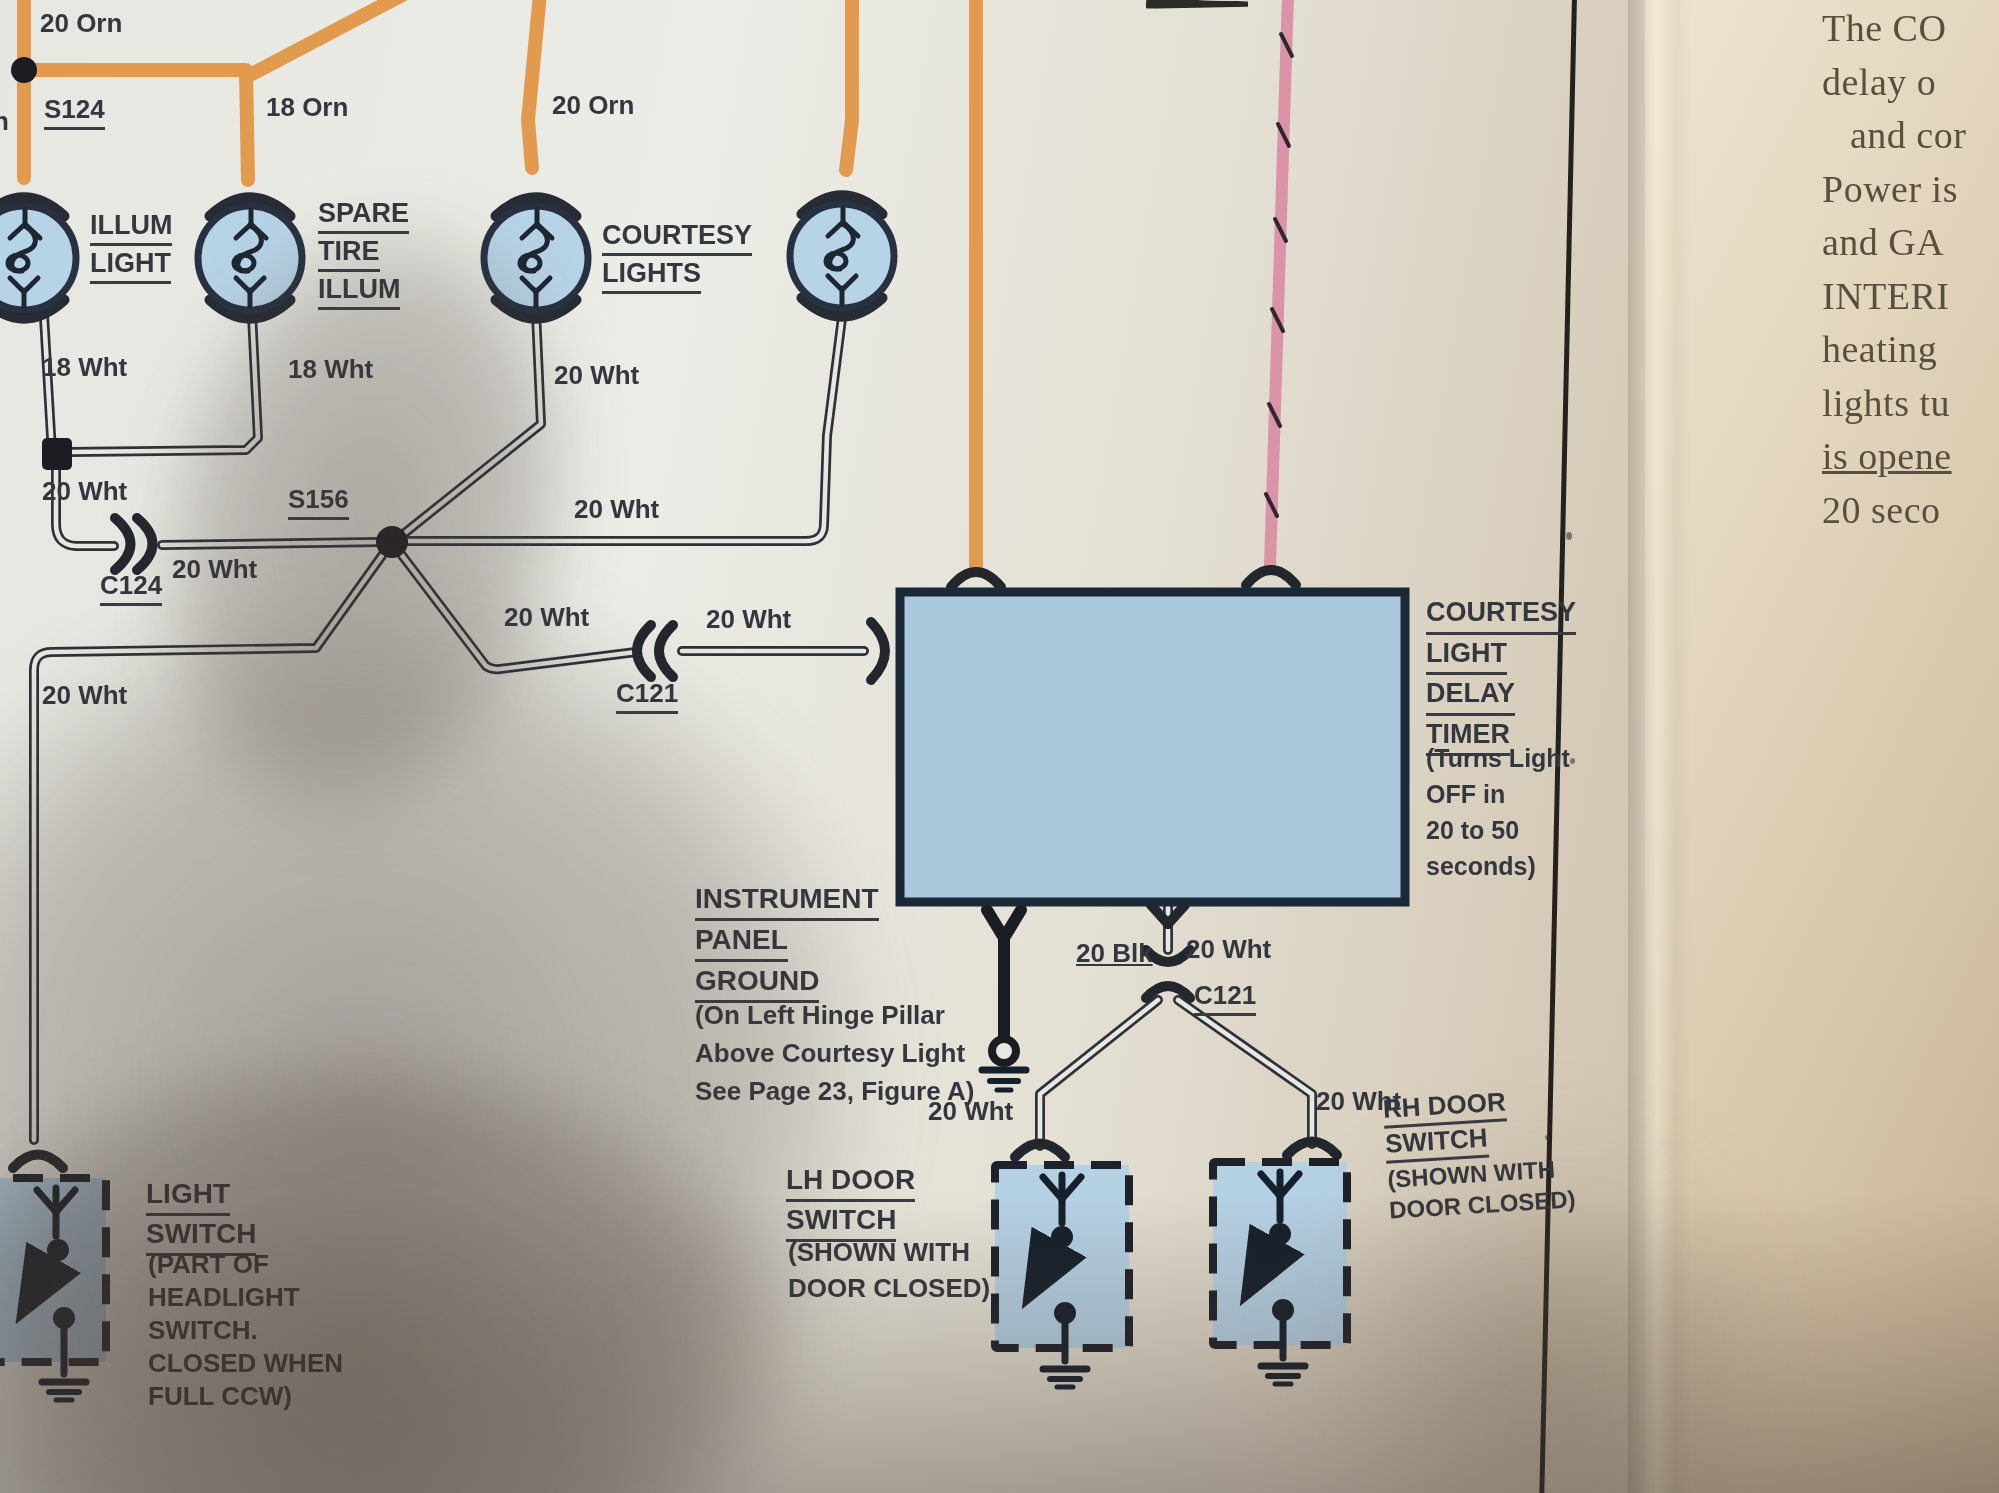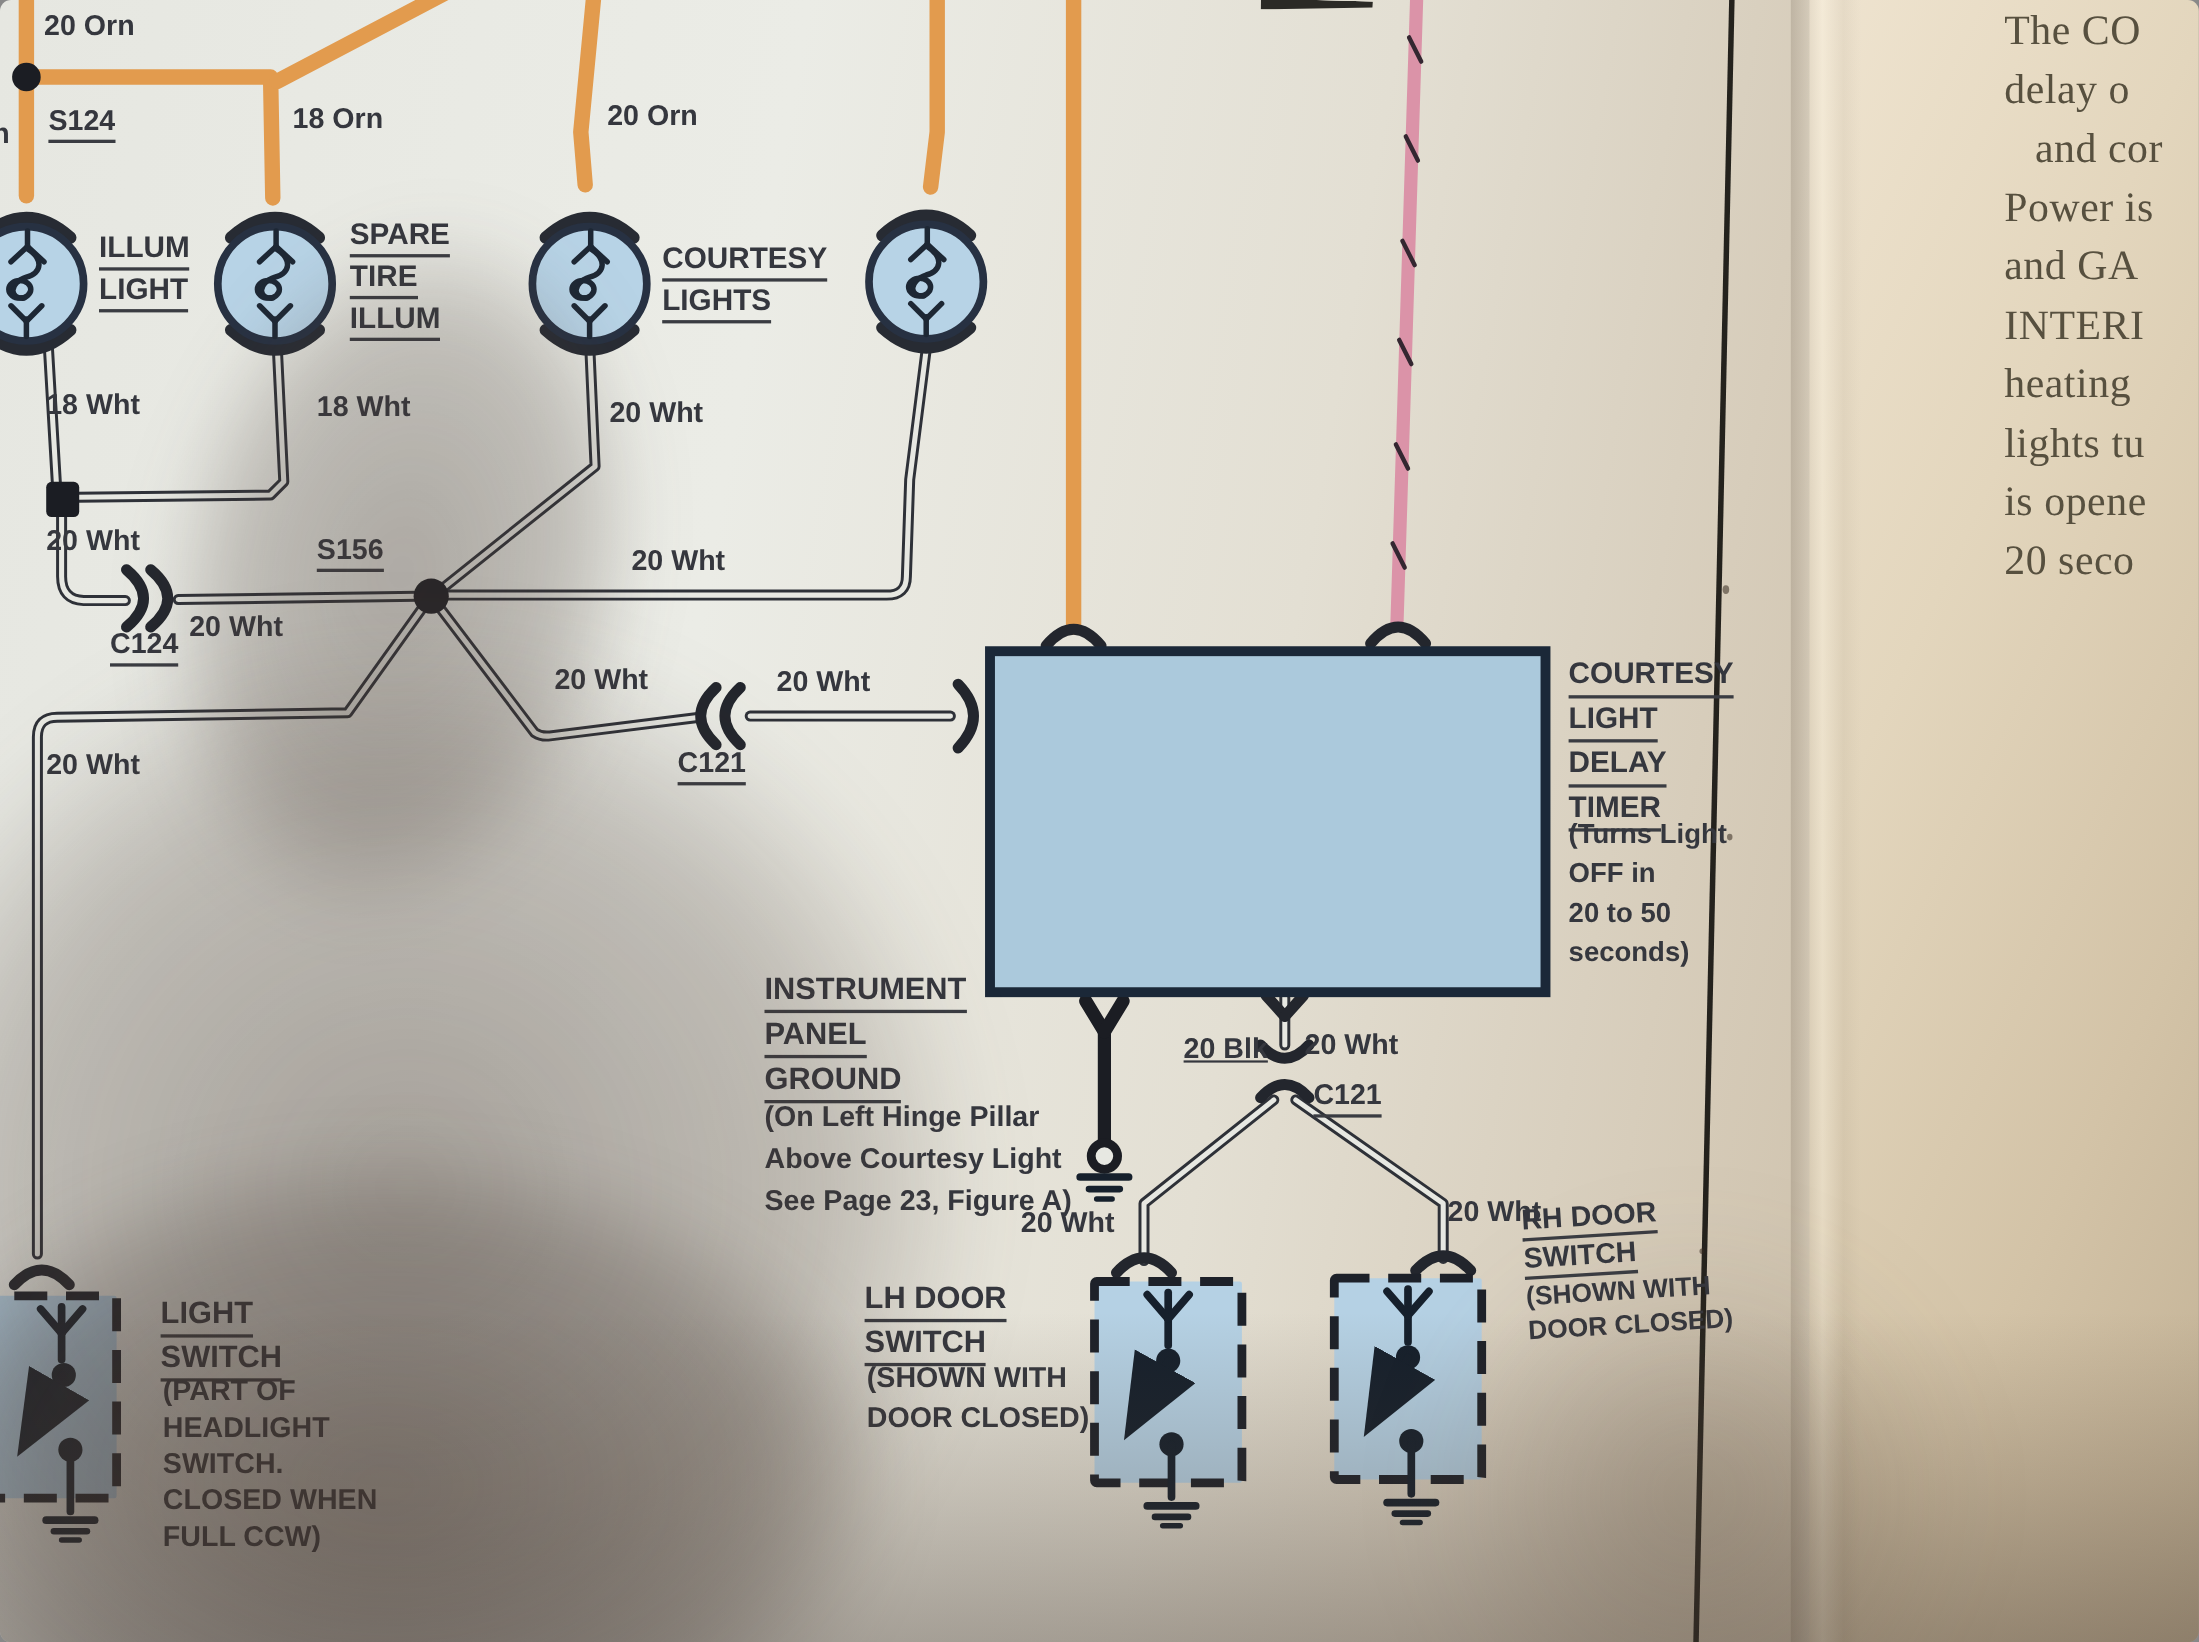--- a/index.html
+++ b/index.html
@@ -1,17 +1,17 @@
 <!DOCTYPE html>
 <html><head>
 <meta charset="utf-8">
 <style>
   html,body{margin:0;padding:0;background:#888;}
   #photo{position:relative;width:1999px;height:1493px;overflow:hidden;
-         font-family:"Liberation Sans",sans-serif;border-radius:10px;}
+         font-family:"Liberation Sans",sans-serif;}
   
   #page-diagram{position:absolute;left:0;top:0;width:1672px;height:1493px;
     background:linear-gradient(100deg,#e6e7e1 0%,#ebece6 38%,#e3dfd3 66%,#d7cdbb 86%,#cec1ab 100%);}
   #page-right{position:absolute;left:1645px;top:0;width:354px;height:1493px;
     background:linear-gradient(115deg,#efe4d0 0%,#e3d6bd 35%,#d3c3a7 70%,#c0af93 100%);}
   #fold{position:absolute;left:1628px;top:0;width:64px;height:1493px;
     background:linear-gradient(to right,rgba(90,75,60,.20),rgba(255,249,233,.30) 45%,rgba(90,75,60,.06) 75%,transparent);}
   #border-line{position:absolute;left:1572px;top:-4px;width:4.5px;height:1504px;background:#24221d;
     transform:rotate(1.25deg);transform-origin:top left;}
   #top-bar{position:absolute;left:1146px;top:0;width:102px;height:10px;background:#2b2a26;
@@ -291,21 +291,21 @@
   </div>
 
   <div class="serifln" style="left:1822px;top:2px;">The CO</div>
   <div class="serifln" style="left:1822px;top:56px;">delay o</div>
   <div class="serifln" style="left:1850px;top:109px;">and cor</div>
   <div class="serifln" style="left:1822px;top:163px;">Power is</div>
   <div class="serifln" style="left:1822px;top:216px;">and GA</div>
   <div class="serifln" style="left:1822px;top:270px;">INTERI</div>
   <div class="serifln" style="left:1822px;top:323px;">heating</div>
   <div class="serifln" style="left:1822px;top:377px;">lights tu</div>
-  <div class="serifln" style="left:1822px;top:430px;">is opene</div>
+  <div class="serifln" style="left:1822px;top:430px;text-decoration:underline;">is opene</div>
   <div class="serifln" style="left:1822px;top:484px;">20  seco</div>
 
   <div class="shadow" style="left:150px;top:200px;width:430px;height:640px;filter:blur(28px);transform:rotate(12deg);
        background:radial-gradient(ellipse at center,rgba(70,58,52,.38) 0%,rgba(70,58,52,.25) 50%,transparent 72%);"></div>
   <div class="shadow" style="left:-140px;top:580px;width:1020px;height:1000px;filter:blur(36px);
        background:radial-gradient(ellipse at center,rgba(70,56,48,.42) 0%,rgba(70,56,48,.26) 52%,transparent 74%);"></div>
   <div class="shadow" style="left:-100px;top:1050px;width:900px;height:600px;filter:blur(30px);
        background:radial-gradient(ellipse at center,rgba(60,48,42,.45) 0%,rgba(60,48,42,.28) 55%,transparent 75%);"></div>
   <div class="shadow" style="left:1280px;top:1100px;width:520px;height:520px;filter:blur(40px);
        background:radial-gradient(ellipse at center,rgba(80,65,52,.25) 0%,transparent 70%);"></div>

